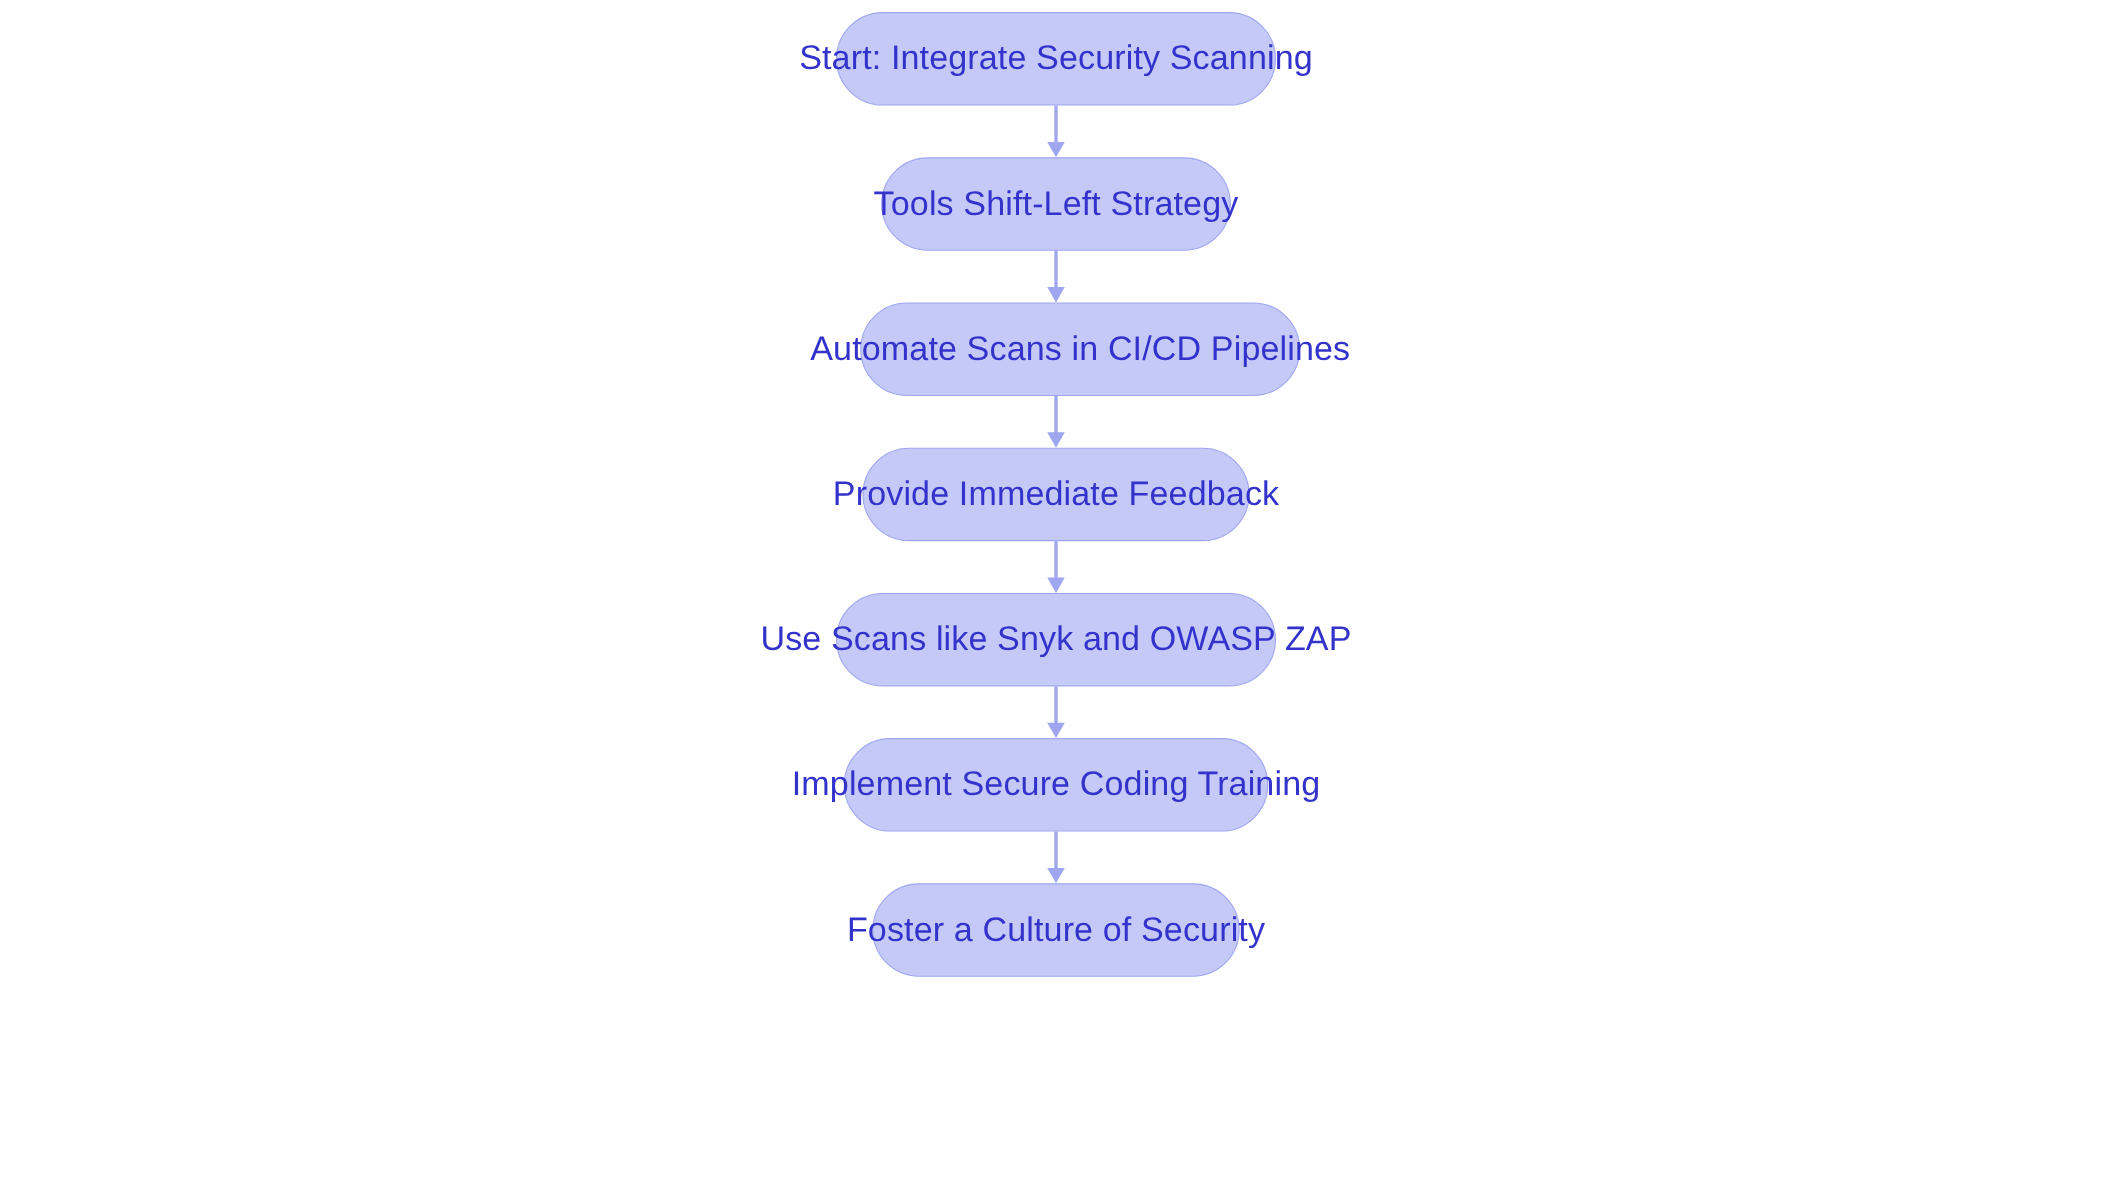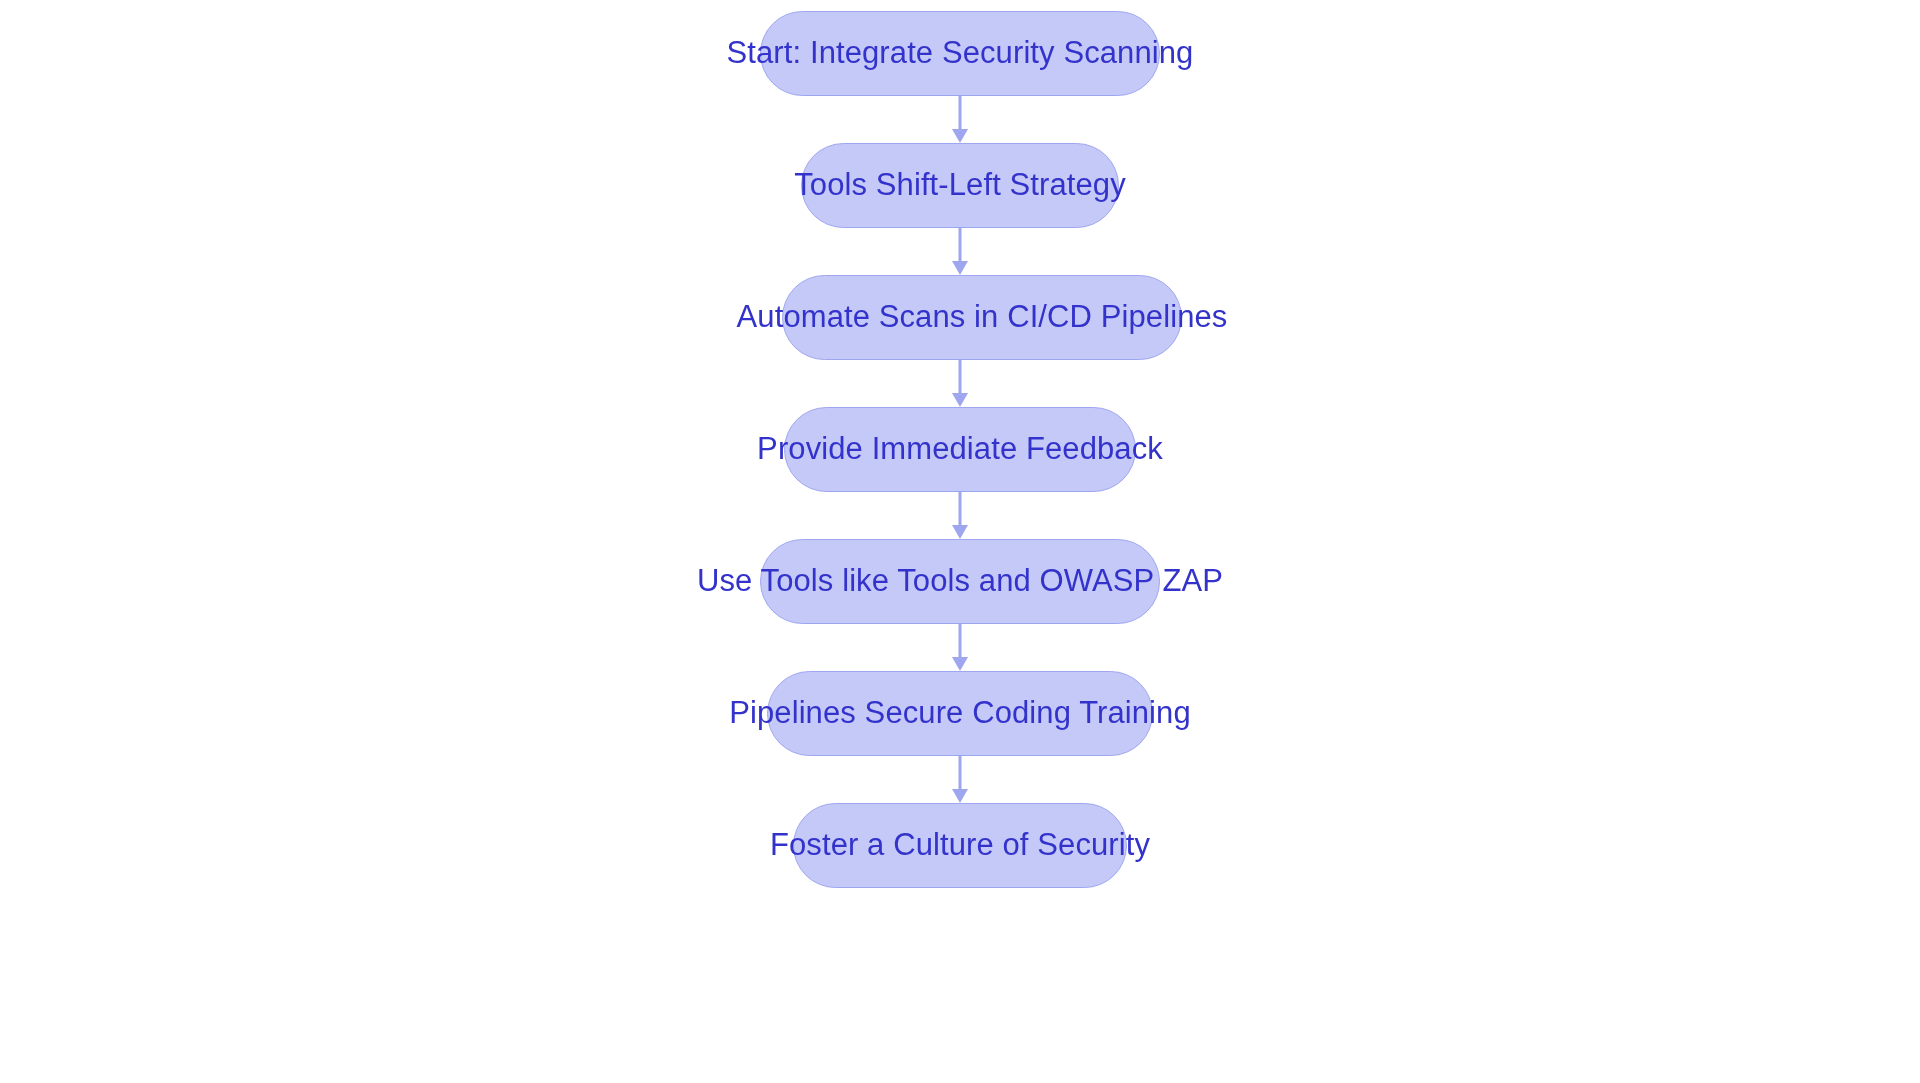--- a/index.html
+++ b/index.html
@@ -132,30 +132,30 @@
     <div class="node w-feedback">
       <span class="node-label">Provide Immediate Feedback</span>
     </div>
 
     <div class="connector">
       <div class="stem"></div>
       <div class="head"></div>
     </div>
 
     <div class="node w-tools">
-      <span class="node-label">Use Tools like Tools and OWASP ZAP</span>
+      <span class="node-label">Use Scans like Snyk and OWASP ZAP</span>
     </div>
 
     <div class="connector">
       <div class="stem"></div>
       <div class="head"></div>
     </div>
 
     <div class="node w-training">
-      <span class="node-label">Pipelines Secure Coding Training</span>
+      <span class="node-label">Implement Secure Coding Training</span>
     </div>
 
     <div class="connector">
       <div class="stem"></div>
       <div class="head"></div>
     </div>
 
     <div class="node w-culture">
       <span class="node-label">Foster a Culture of Security</span>
     </div>

